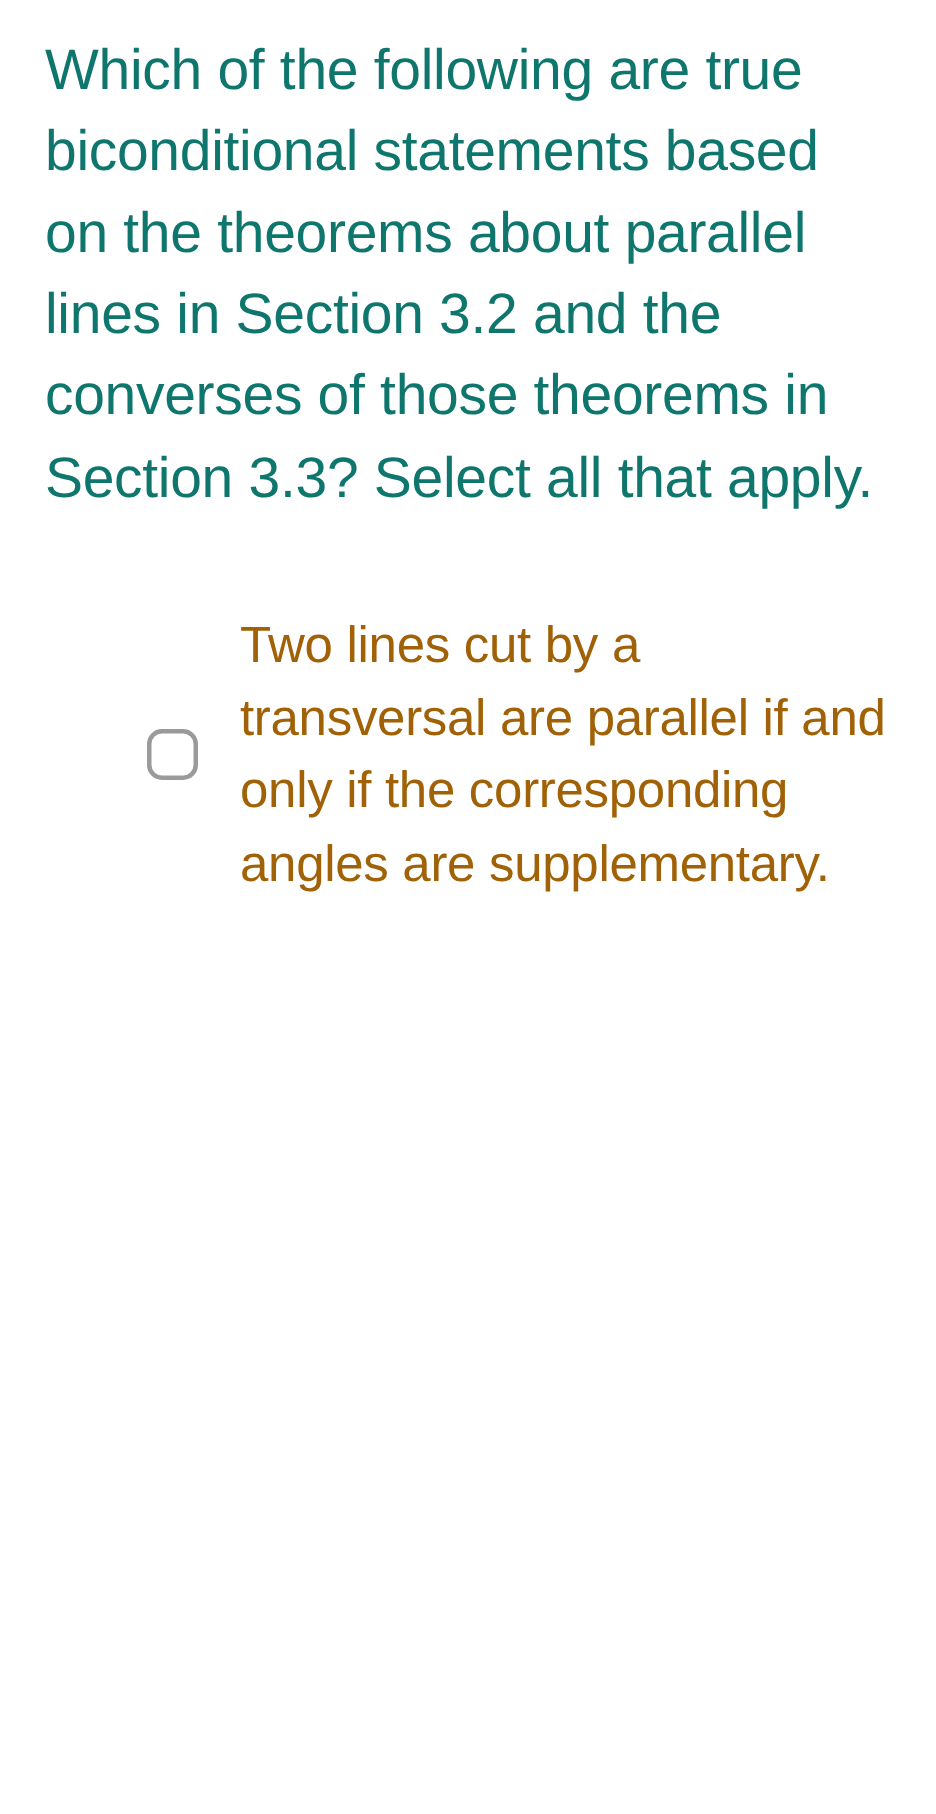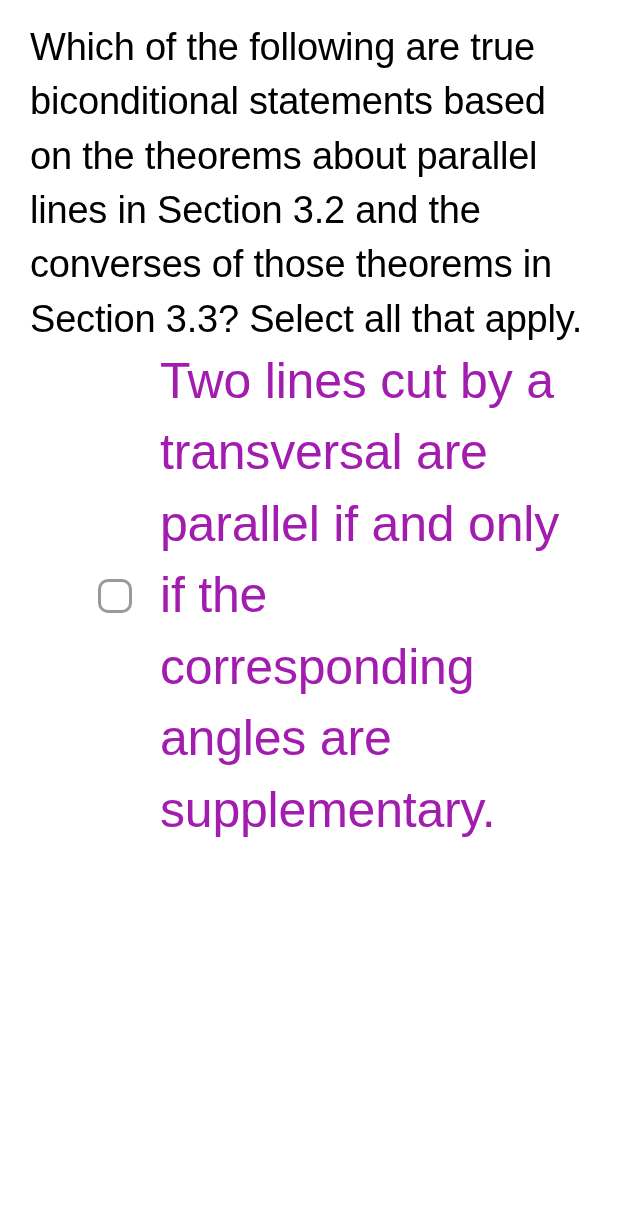--- a/index.html
+++ b/index.html
@@ -10,21 +10,22 @@
     body {
       font-family: -apple-system, BlinkMacSystemFont, "Helvetica Neue", Helvetica, Arial, sans-serif;
       background: #ffffff;
       width: 624px;
       padding: 20px 30px;
       color: #333333;
     }
     .question-text {
       font-size: 38px;
       line-height: 1.43;
-      color: #000000;
+      color: #0f766e;
+      margin-bottom: 60px;
       letter-spacing: -0.2px;
     }
     .option-row {
       display: flex;
       align-items: center;
       padding-left: 68px;
       gap: 28px;
     }
     .checkbox-wrapper {
       flex-shrink: 0;
@@ -32,23 +33,23 @@
     .checkbox {
       width: 34px;
       height: 34px;
       border: 3px solid #9a9a9a;
       border-radius: 10px;
       background: #ffffff;
       cursor: pointer;
       display: block;
     }
     .option-text {
-      font-size: 50px;
+      font-size: 34px;
       line-height: 1.43;
-      color: #a21caf;
+      color: #a16207;
       letter-spacing: -0.2px;
     }
   </style>
 </head>
 <body>
 
 <div class="question-text">Which of the following are true biconditional statements based on the theorems about parallel lines in Section 3.2 and the converses of those theorems in Section 3.3?  Select all that apply.</div>
 
 <div class="option-row">
   <div class="checkbox-wrapper">

